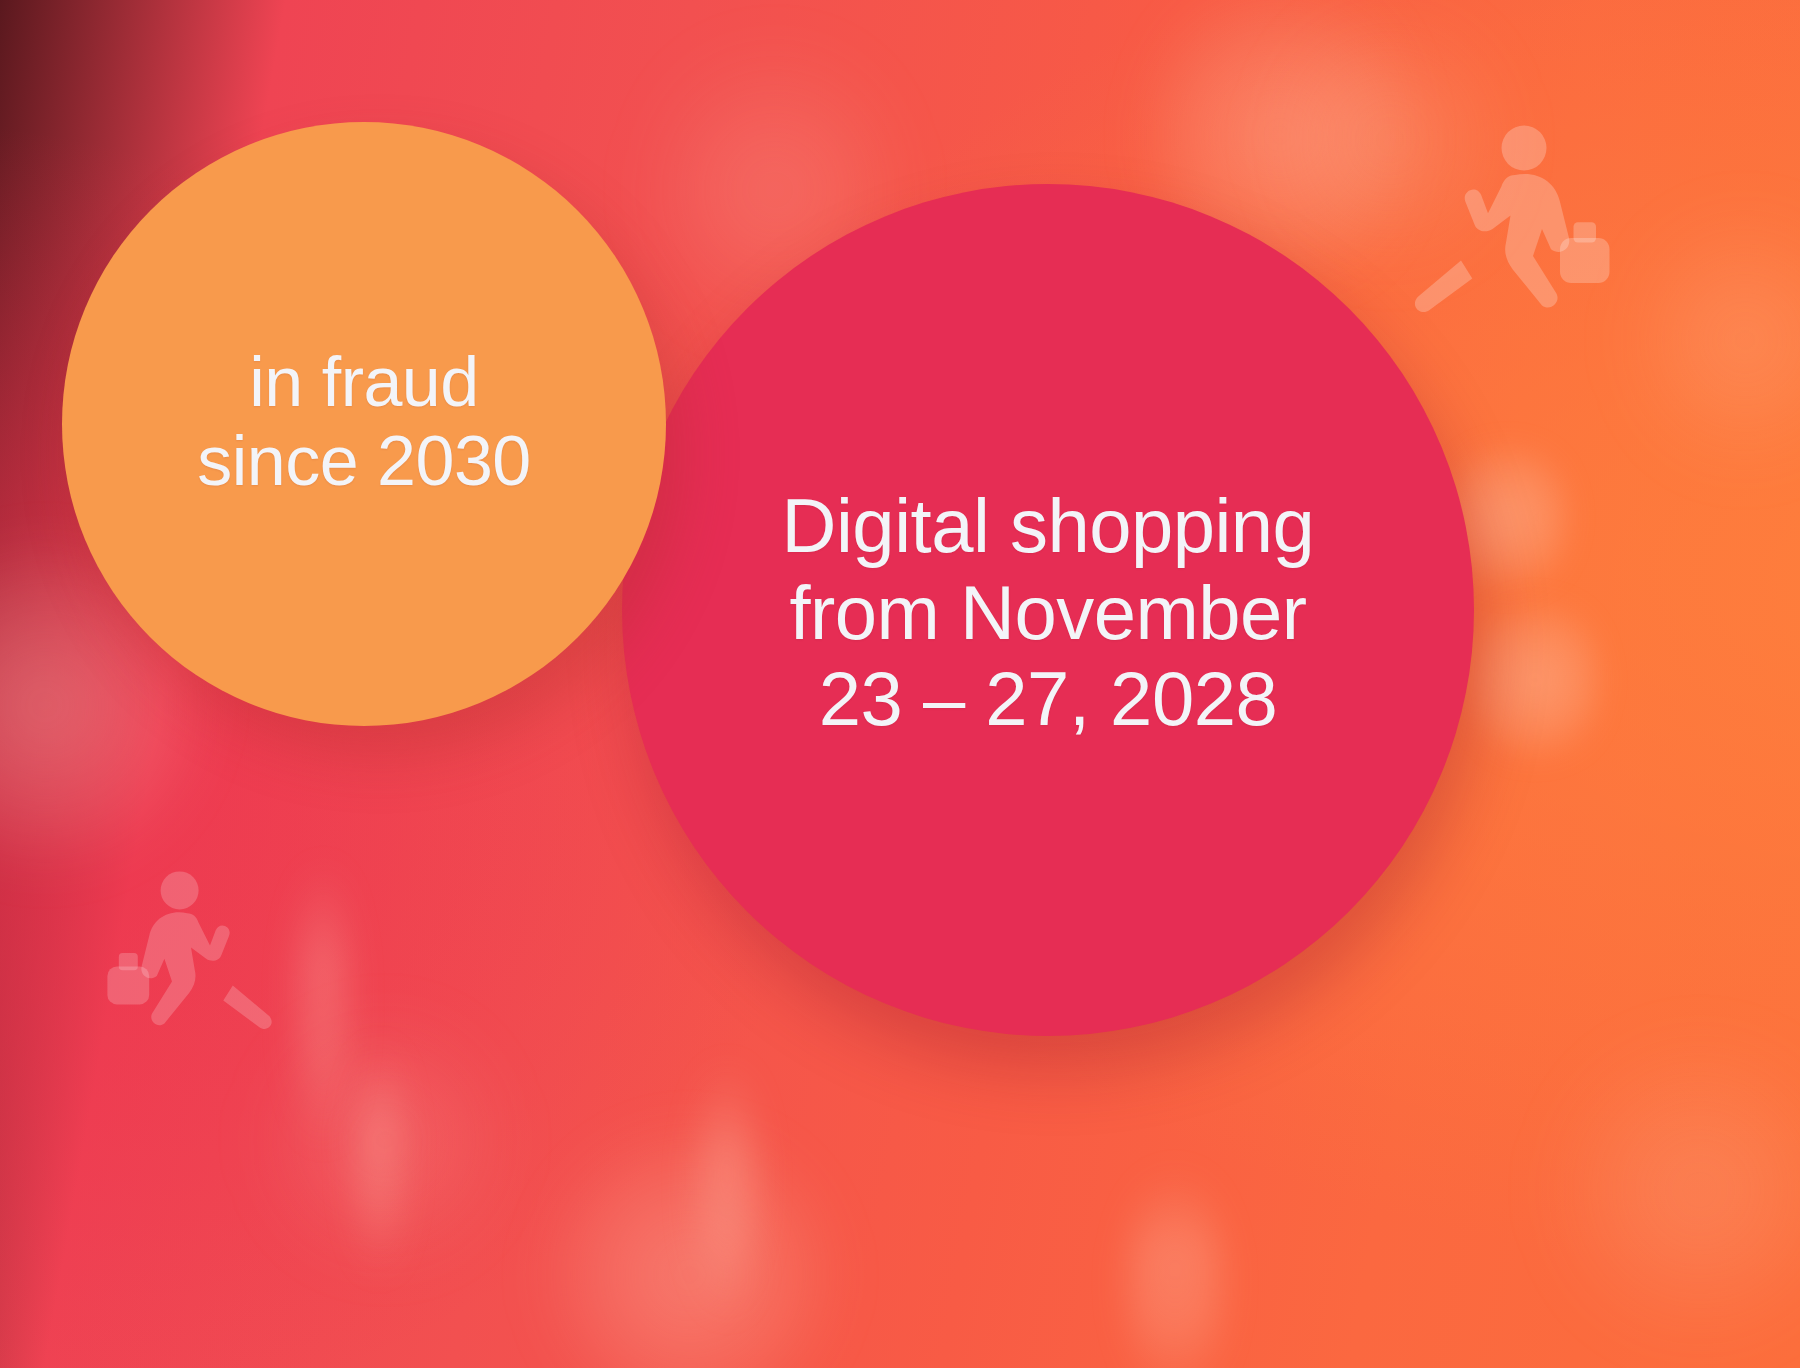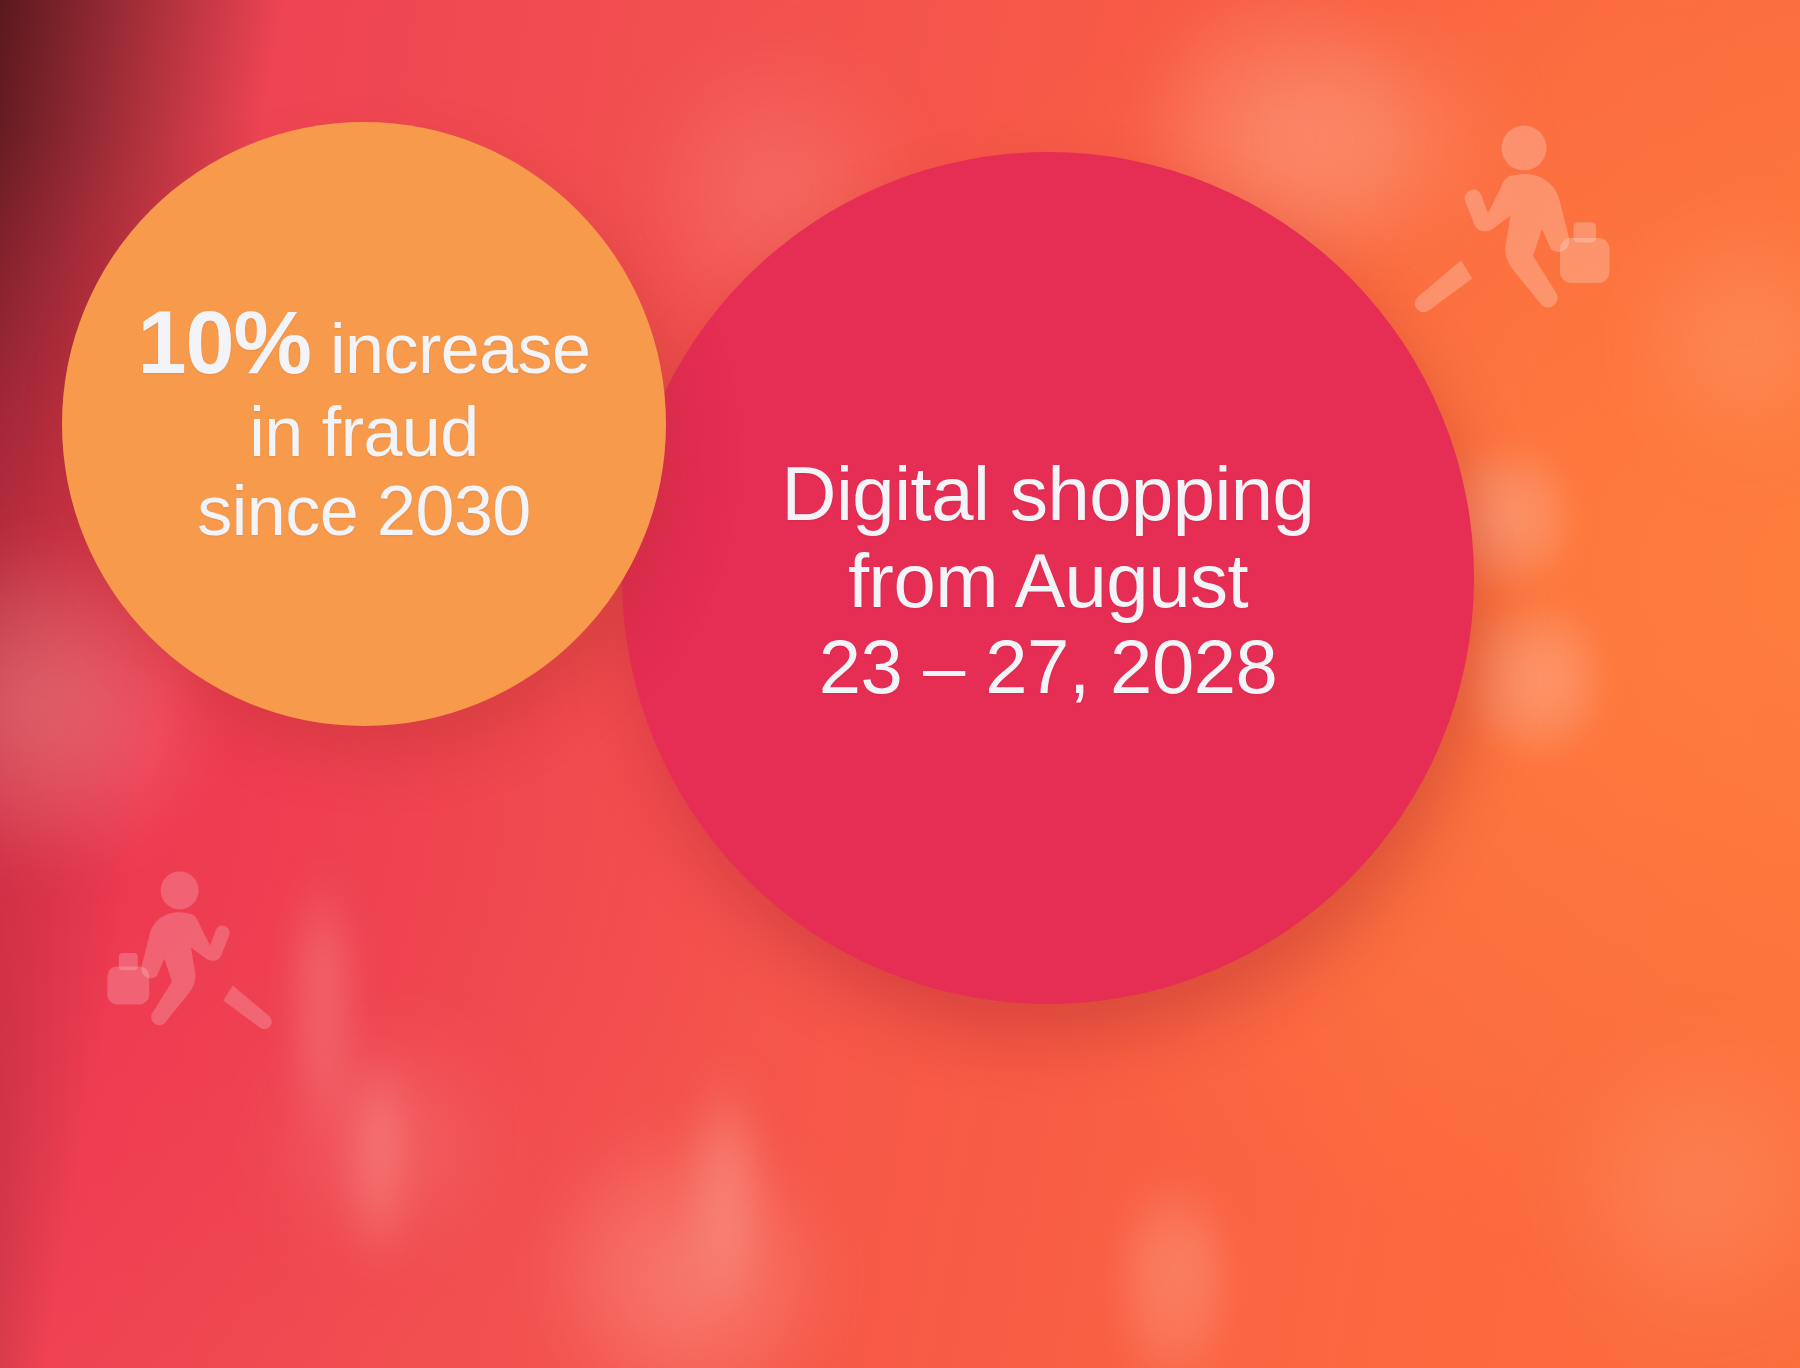--- a/index.html
+++ b/index.html
@@ -88,21 +88,21 @@
     position: absolute;
     border-radius: 50%;
     display: flex;
     align-items: center;
     justify-content: center;
     text-align: center;
   }
 
   .bubble-pink {
     left: 622px;
-    top: 152px;
+    top: 184px;
     width: 852px;
     height: 852px;
     background: #E62D54;
     box-shadow: 10px 34px 64px rgba(150, 18, 45, 0.30);
   }
 
   .bubble-orange {
     left: 62px;
     top: 122px;
     width: 604px;
@@ -171,28 +171,27 @@
         <path d="M33 74 L14 88 C10 91 5 86 9 82 L28 66 Z"></path>
         <rect x="72" y="56" width="22" height="20" rx="5"></rect>
         <rect x="78" y="49" width="10" height="9" rx="2"></rect>
       </g>
     </svg>
   </div>
 
   <div class="bubble bubble-pink">
     <div class="bubble-text text-pink">
       <span class="line nowrap">Digital shopping</span>
-      <span class="line nowrap">from August</span>
+      <span class="line nowrap">from November</span>
       <span class="line nowrap">23 – 27, 2028</span>
     </div>
   </div>
 
   <div class="bubble bubble-orange">
     <div class="bubble-text text-orange">
-      <span class="line nowrap"><span class="big">10%</span><span> increase</span></span>
       <span class="line nowrap">in fraud</span>
       <span class="line nowrap">since 2030</span>
     </div>
   </div>
 
   <div class="runner" style="left:1398px; top:112px;">
     <svg width="225" height="225" viewBox="0 0 100 100" aria-hidden="true">
       <g fill="rgba(255,255,255,0.24)">
         <circle cx="56" cy="16" r="10"></circle>
         <path d="M52 28 C62 26 70 31 72 40 L76 56 C77 61 72 64 68 61 L64 52 L60 64 L70 80 C73 84 68 89 64 86 L51 70 C48 66 47 62 48 58 L50 46 L42 52 C39 54 35 53 34 50 L30 40 C28 35 35 32 37 37 L40 45 L46 33 C47 30 49 28 52 28 Z"></path>

